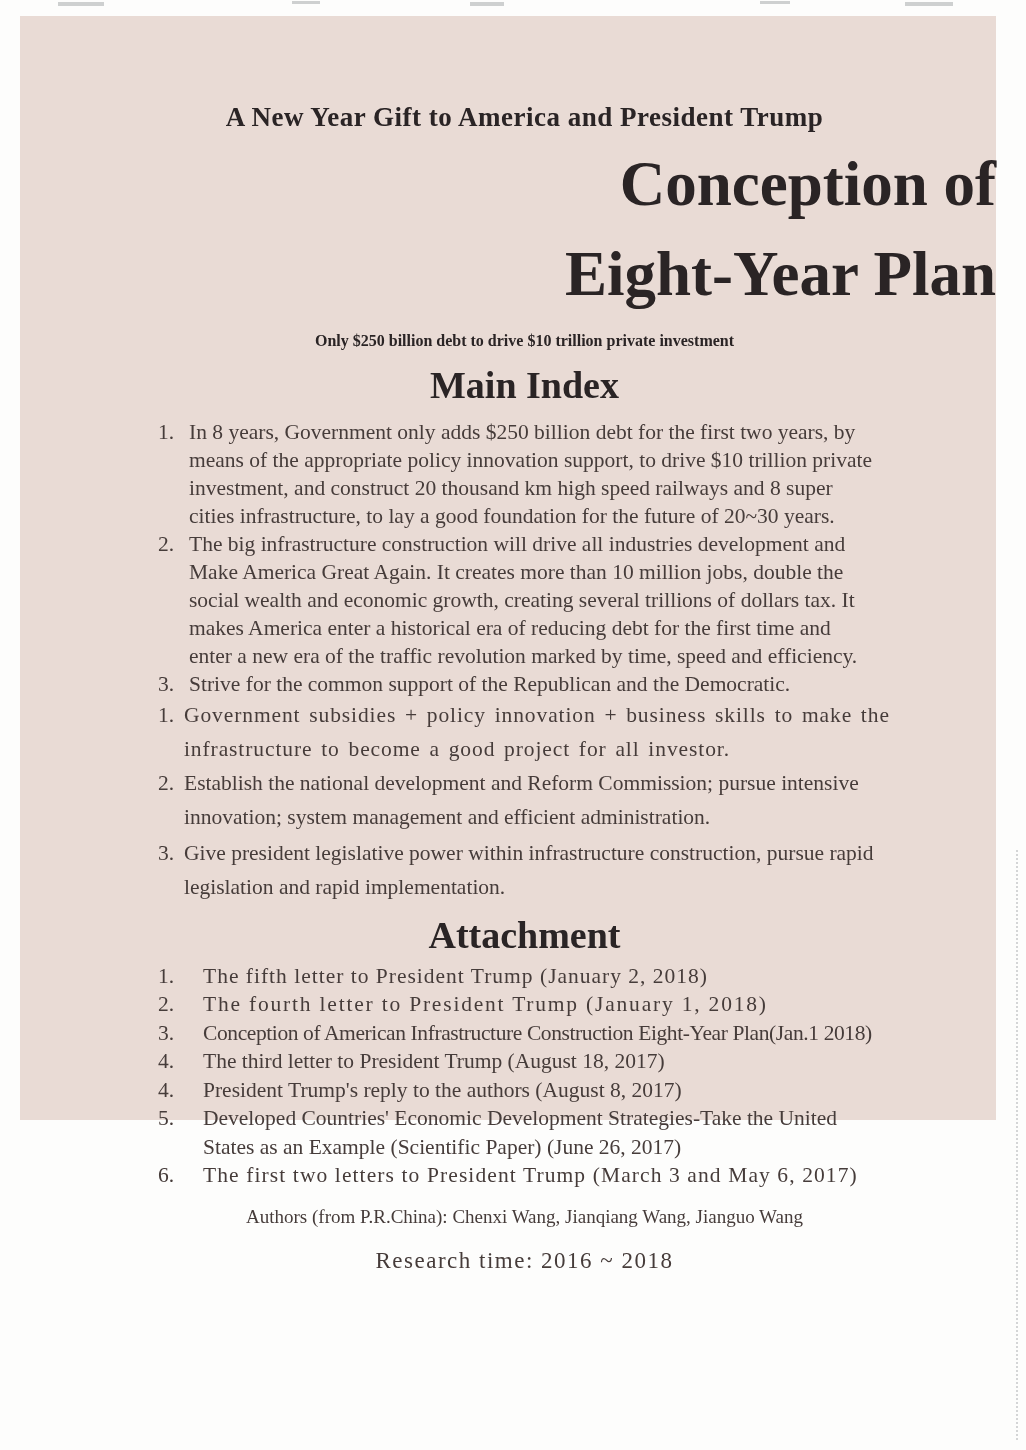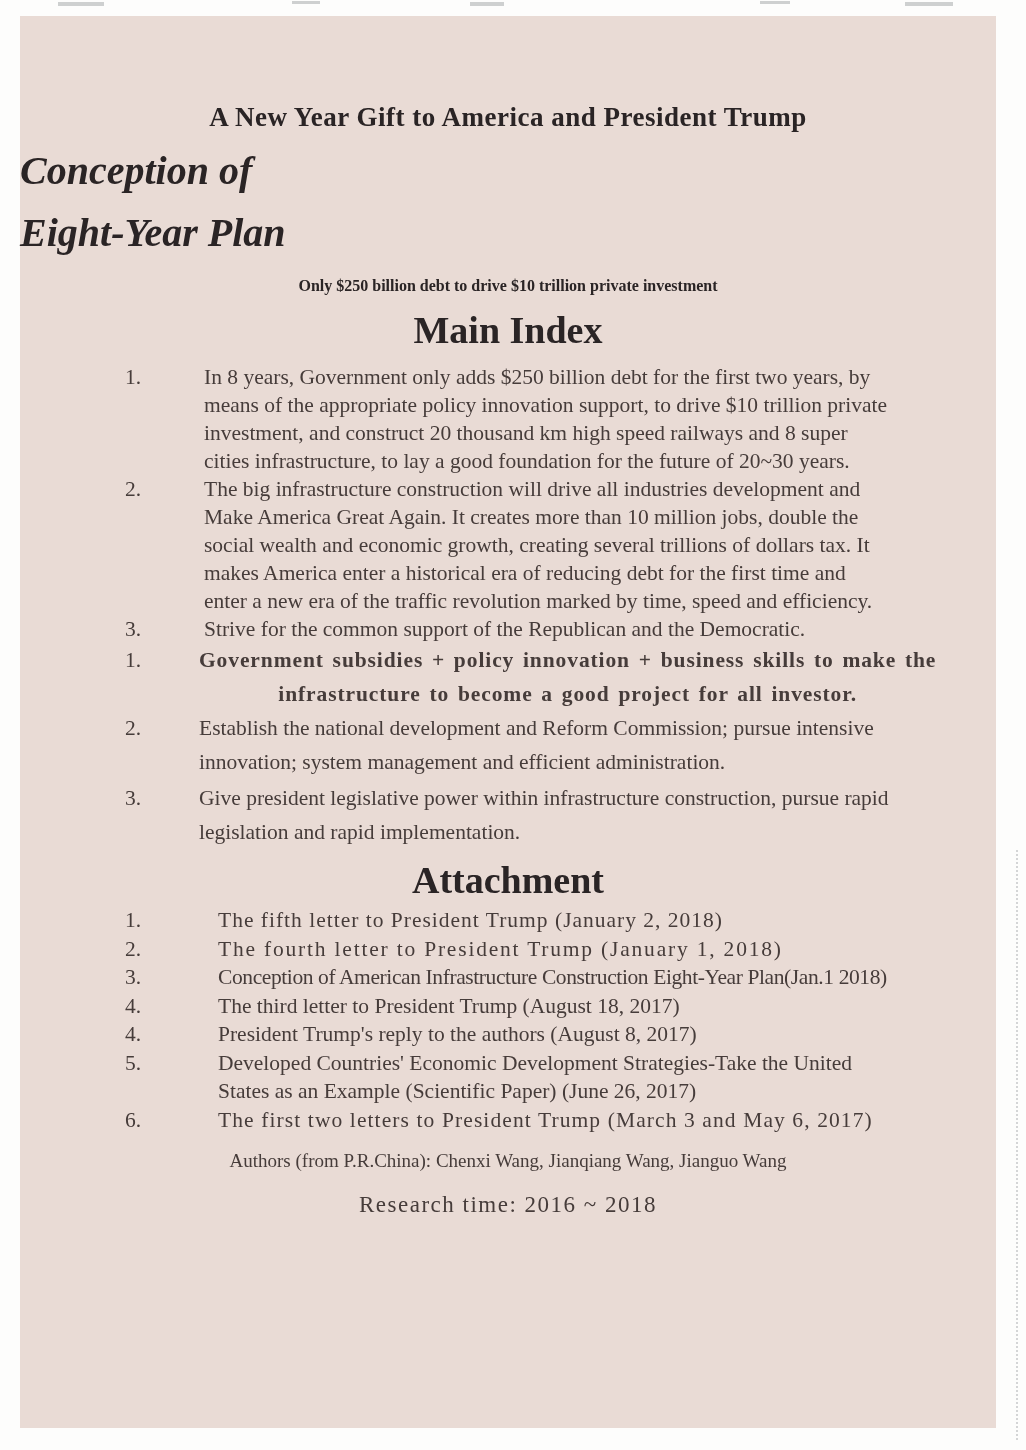--- a/index.html
+++ b/index.html
@@ -5,25 +5,26 @@
   html,body{margin:0;padding:0;background:#ffffff;}
   .canvas{
     position:relative;
     width:1026px;height:1450px;
     background:#fdfdfc;
     overflow:hidden;
     font-family:"Liberation Serif","DejaVu Serif",serif;
   }
   .paper{
     position:absolute;left:20px;top:16px;
-    width:976px;height:1412px;
+    width:976px;height:1104px;
     background:var(--paper,#e9dbd5);
     color:var(--ink,#463c3a);
     filter:blur(0.3px);
     box-sizing:border-box;
+    padding-left:33px;
   }
   
   .artifact{position:absolute;background:#a7abac;opacity:.55;}
   .a1{left:58px;top:2px;width:46px;height:4px;}
   .a2{left:292px;top:1px;width:28px;height:3px;}
   .a3{left:470px;top:2px;width:34px;height:4px;}
   .a4{left:760px;top:1px;width:30px;height:3px;}
   .a5{left:905px;top:2px;width:48px;height:4px;}
   .edge-dots{position:absolute;right:8px;top:850px;height:590px;width:0;
     border-right:2px dotted #b9bcbd;opacity:.6;}
@@ -31,26 +32,25 @@
   .kicker{
     margin:86px 40px 0;
     text-align:center;
     font-weight:bold;
     font-size:27px;
     color:var(--ink-dark,#2a2425);
     letter-spacing:.5px;
   }
   .title-main{
     margin:14px 0 0;
-    text-align:left;
-    font-weight:bold;
-    font-size:40px;
+    text-align:right;
+    font-weight:bold;
+    font-size:63px;
     line-height:1.2;
     color:var(--ink-dark,#2a2425);
-    font-style:italic;
   }
   .title-sub{
     margin:16px 0 0;
     text-align:center;
     font-weight:bold;
     font-size:38px;
     line-height:1.2;
     letter-spacing:-.2px;
     color:var(--ink-dark,#2a2425);
   }
@@ -70,28 +70,28 @@
     color:var(--ink-dark,#2a2425);
   }
   ol.list{
     list-style:none;
     margin:0;
     padding:0 58px 0 105px;
     font-size:21.5px;
   }
   ol.list li{display:flex;align-items:flex-start;}
   ol.list .num{flex:none;}
-  ol.list .txt{white-space:pre-line;margin-left:48px;}
+  ol.list .txt{white-space:pre-line;}
 
   .main-index{line-height:28px;}
   .main-index .num{width:31px;}
 
   .ways{line-height:34px;padding-left:98px;}
   .ways .num{width:26px;}
-  .ways li:nth-child(1) .txt{letter-spacing:.9px;word-spacing:2.5px;font-weight:700;text-align:center;}
+  .ways li:nth-child(1) .txt{letter-spacing:.9px;word-spacing:2.5px;font-weight:400;}
   .ways li:nth-child(3){margin-top:2px;}
 
   .attachment{line-height:28.5px;}
   .attachment .num{width:45px;}
   .attachment li:nth-child(1) .txt{letter-spacing:1px;}
   .attachment li:nth-child(2) .txt{letter-spacing:1.8px;}
   .attachment li:nth-child(3) .txt{letter-spacing:-.4px;}
   .attachment li:nth-child(7) .txt{letter-spacing:1.1px;}
 
   .heading-ways{margin-top:16px;}

